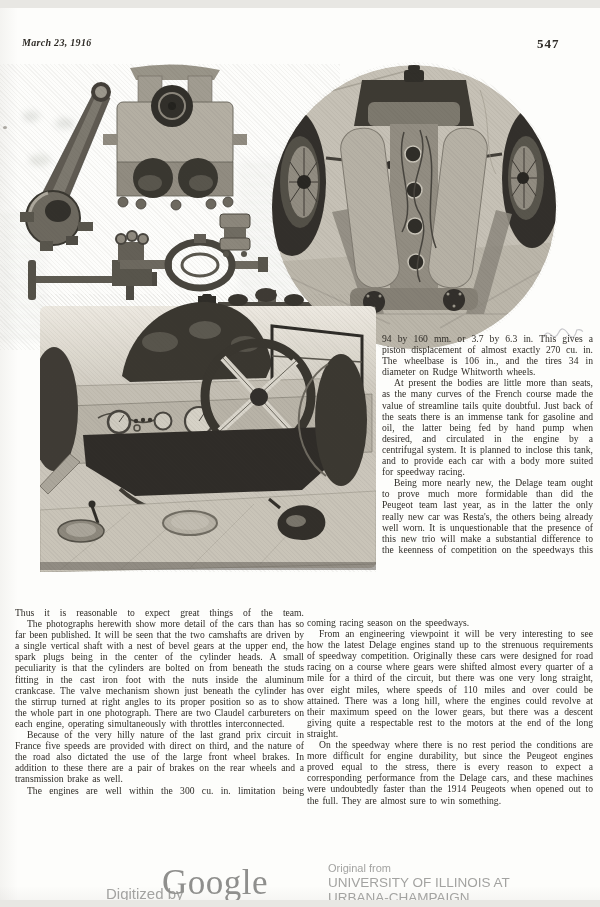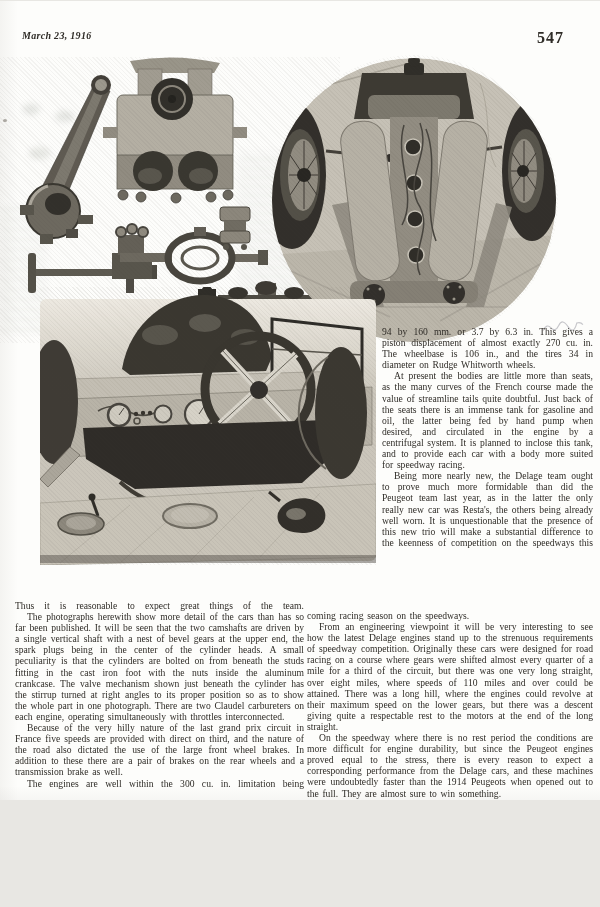--- a/index.html
+++ b/index.html
@@ -1,25 +1,25 @@
 <!DOCTYPE html>
 <html><head>
 <meta charset="utf-8">
 <style>
   html,body{margin:0;padding:0;background:#e8e7e3;}
-  .page{position:relative;width:600px;height:799px;margin:1px auto;background:#fdfdfb;overflow:hidden;
+  .page{position:relative;width:600px;height:892px;margin:8px auto;background:#fdfdfb;overflow:hidden;
         font-family:"Liberation Serif",serif;color:#2f2c27;}
   .page::before{content:"";position:absolute;inset:0;pointer-events:none;
         background:linear-gradient(90deg,rgba(120,115,105,.07),rgba(0,0,0,0) 18px),
                    linear-gradient(0deg,rgba(120,115,105,.05),rgba(0,0,0,0) 14px);}
   
   .hdr-date{position:absolute;left:22px;top:29px;font-size:10px;font-weight:bold;font-style:italic;letter-spacing:.3px;}
   .hdr-title{position:absolute;left:0;top:27px;width:575px;text-align:center;font-size:15px;font-weight:bold;
         letter-spacing:2.5px;word-spacing:9px;}
-  .hdr-page{position:absolute;left:537px;top:28px;font-size:16px;font-weight:bold;letter-spacing:1px;}
+  .hdr-page{position:absolute;left:537px;top:28px;font-size:13px;font-weight:bold;letter-spacing:1px;}
   
   .ghost{position:absolute;filter:blur(3px);pointer-events:none;}
   .ghost-a{left:6px;top:88px;width:84px;height:92px;opacity:.14;
         background:radial-gradient(14px 9px at 30% 22%,#5a6258 60%,transparent 61%),
                    radial-gradient(16px 9px at 70% 30%,#5a6258 60%,transparent 61%),
                    radial-gradient(18px 10px at 40% 70%,#68705f 60%,transparent 61%),
                    radial-gradient(13px 8px at 75% 78%,#68705f 60%,transparent 61%);}
   .ghost-b{left:238px;top:150px;width:60px;height:190px;opacity:.12;
         background:repeating-linear-gradient(0deg,#6a7166 0 3px,transparent 3px 9px);}
   .ghost-c{left:2px;top:200px;width:46px;height:130px;opacity:.10;

